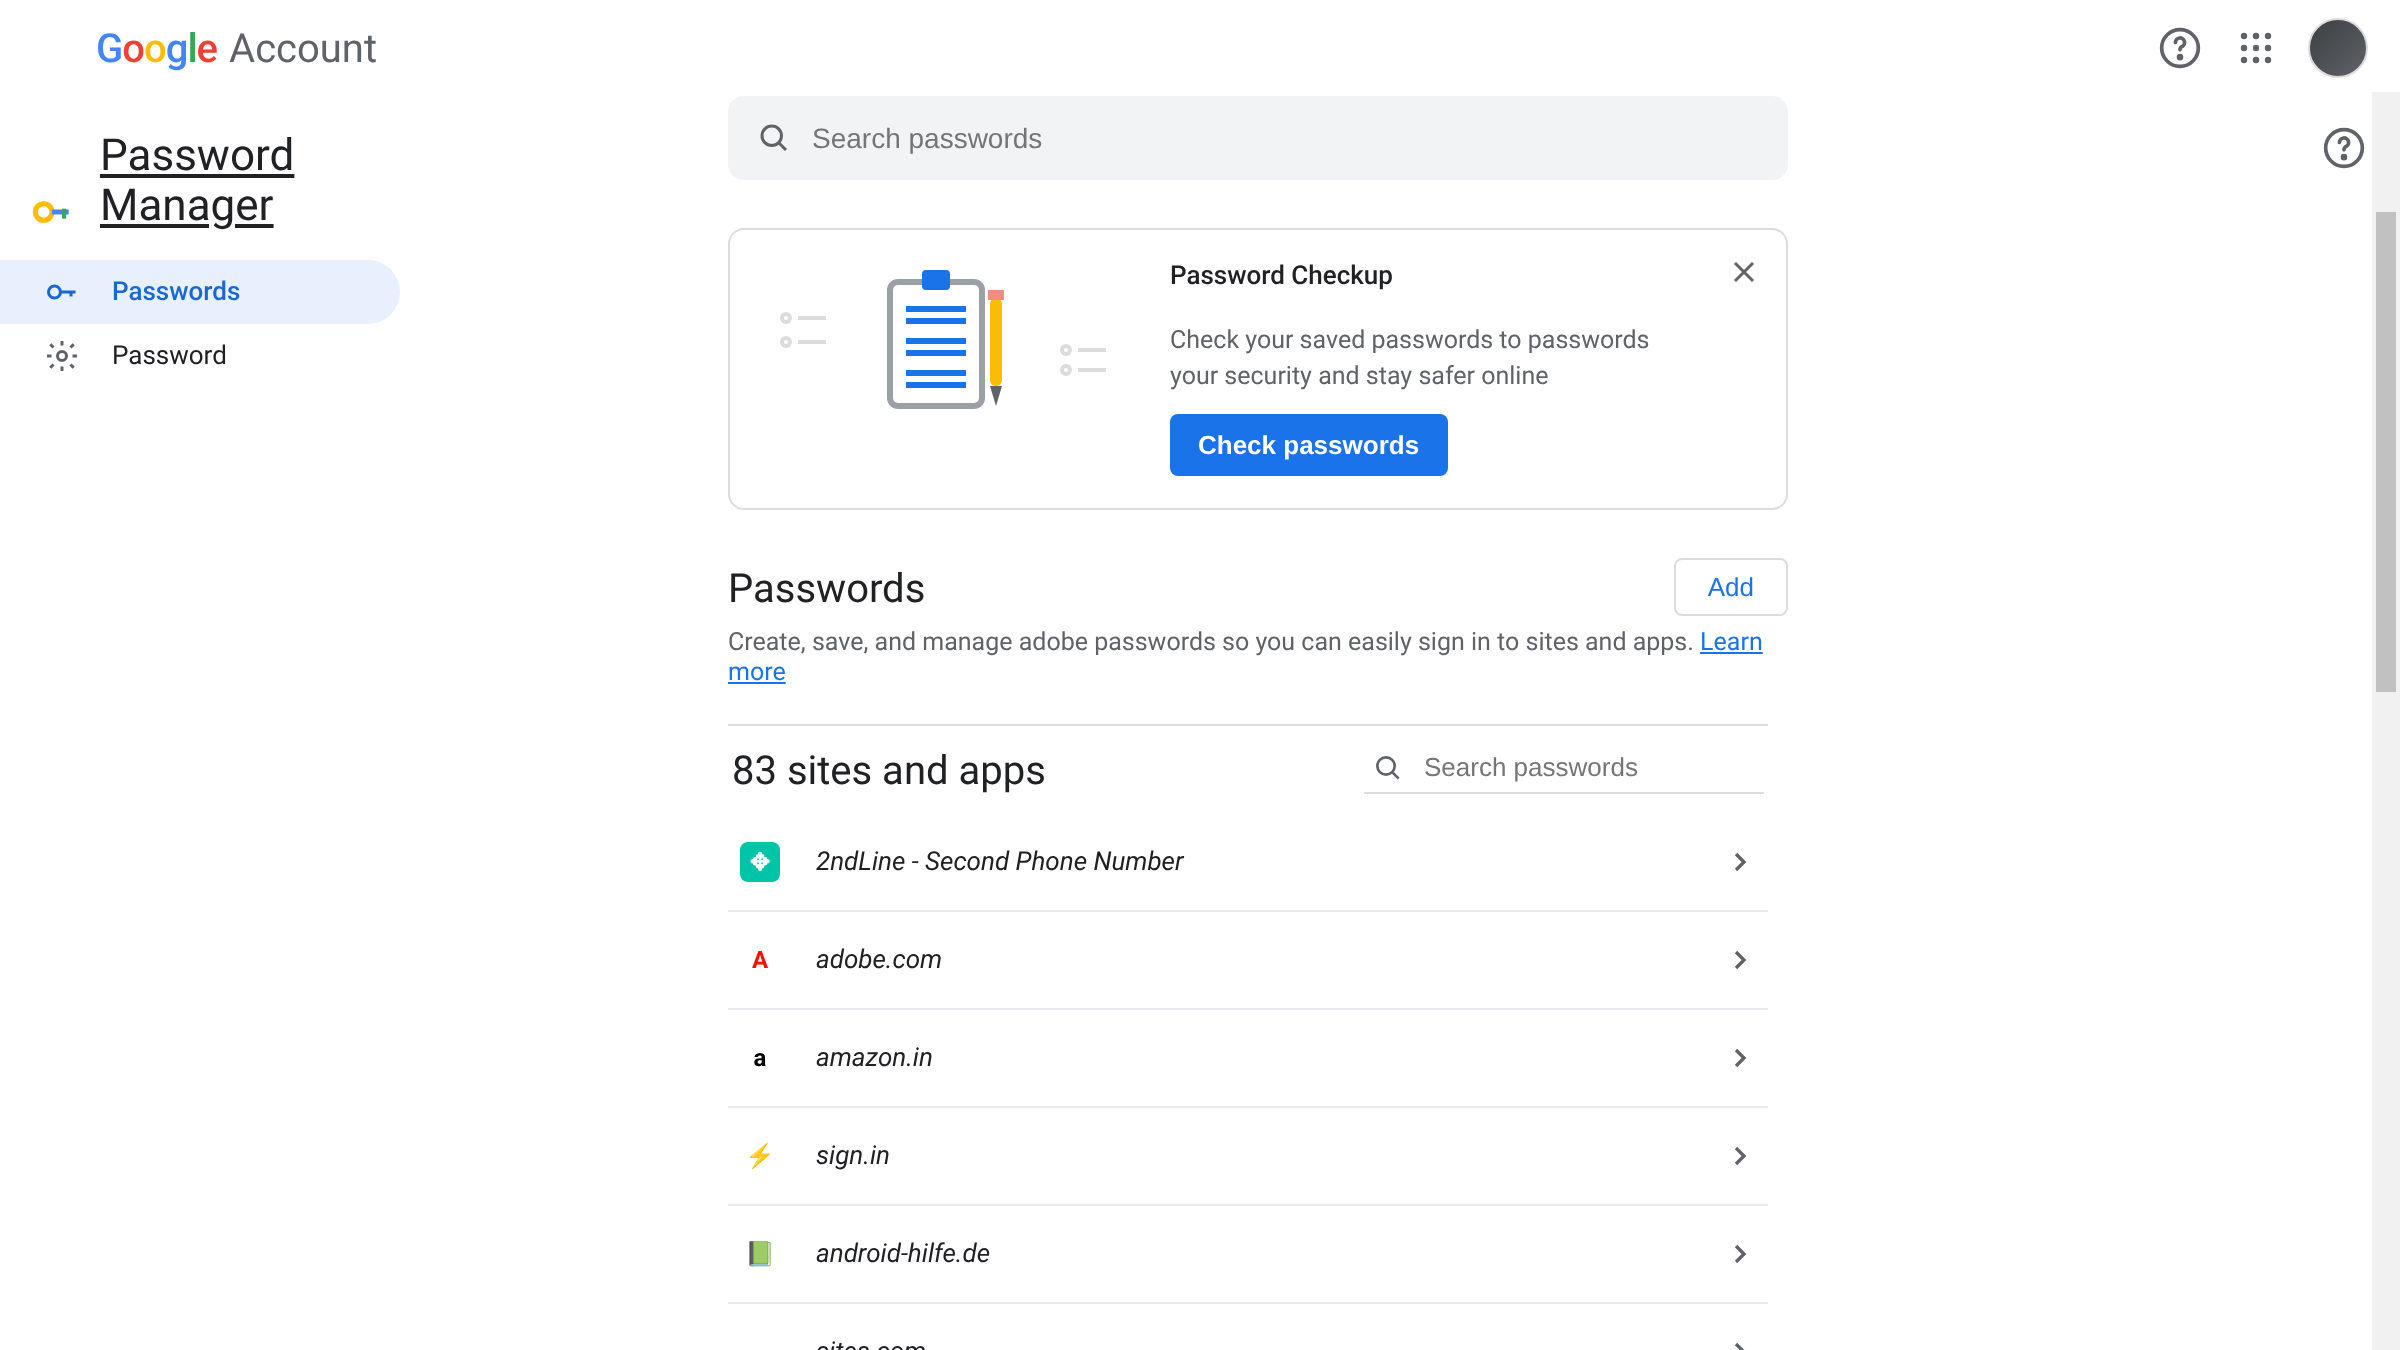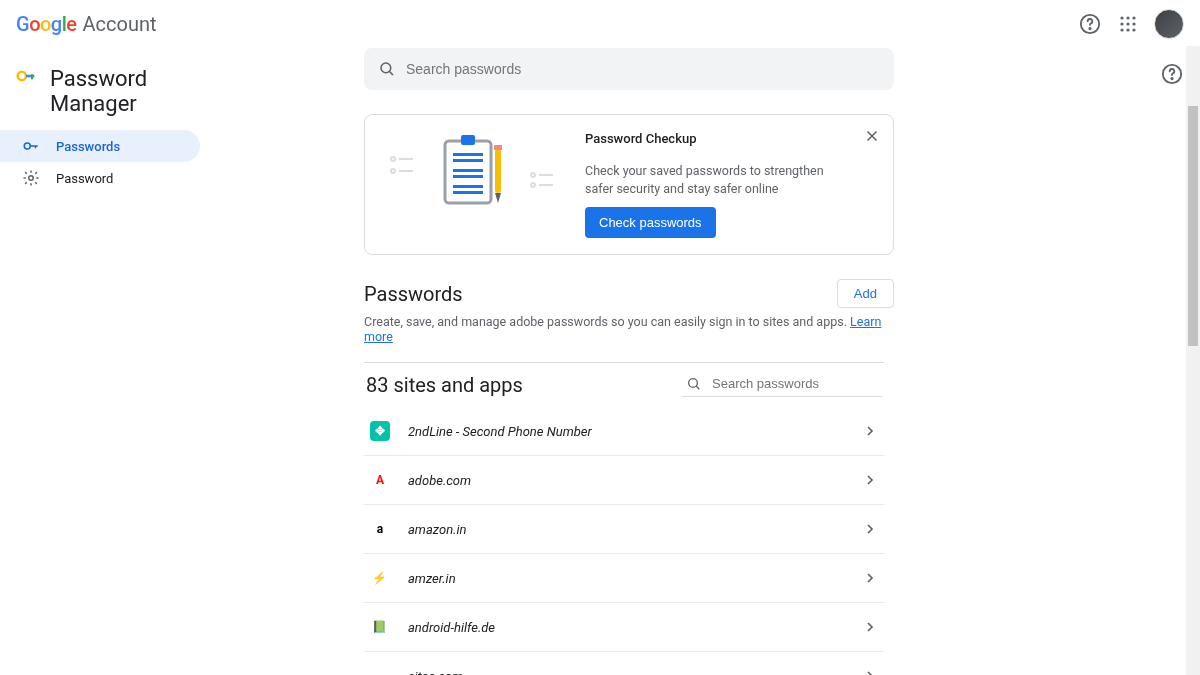--- a/index.html
+++ b/index.html
@@ -1,51 +1,51 @@
 <!DOCTYPE html>
 <html><head>
 <meta charset="utf-8">
 <style>
   * { box-sizing: border-box; margin: 0; padding: 0; }
   body { font-family: 'Google Sans', Roboto, Arial, sans-serif; font-size: 13px; background: #fff; color: #202124; }
   
   
   .top-header { display: flex; align-items: center; justify-content: space-between; height: 48px; padding: 0 16px; }
-  .brand { display: flex; align-items: center; gap: 4px; }
+  .brand { display: flex; align-items: center; gap: 4px; margin-left: 32px; }
   .google-logo { font-size: 20px; font-weight: 500; letter-spacing: -0.5px; }
   .google-logo .b { color:#4285F4; } .google-logo .r { color:#EA4335; }
   .google-logo .y { color:#FBBC05; } .google-logo .g { color:#34A853; }
   .brand-label { color:#5f6368; font-size: 20px; margin-left: 2px; }
   .header-right { display:flex; align-items:center; gap:14px; }
   .icon-btn { width:24px; height:24px; display:flex; align-items:center; justify-content:center; color:#5f6368; cursor:pointer; border-radius:50%; }
   .avatar { width:30px; height:30px; border-radius:50%; background: linear-gradient(135deg,#3c4043,#5f6368); border:1px solid #dadce0; }
   
   
   .page { display:flex; }
   .side-col { width: 200px; padding-top: 8px; }
-  .page-title-row { display:flex; align-items:flex-start; gap:14px; padding: 10px 16px 14px; }
+  .page-title-row { display:flex; align-items:flex-end; gap:14px; padding: 10px 16px 14px; text-decoration: underline; }
   .pm-icon { width:20px; height:20px; }
   .page-title { font-size: 22px; color:#202124; font-weight: 400;}
   .sidebar-item { display:flex; align-items:center; height:32px; padding: 0 16px 0 22px; border-radius: 0 16px 16px 0; cursor:pointer; color:#202124; font-size:13px; gap:16px; }
   .sidebar-item.active { background:#e8f0fe; color:#1967d2; font-weight:500; }
   .sidebar-item .s-icon { width:18px; height:18px; display:flex; align-items:center; justify-content:center; color:#5f6368;}
   .sidebar-item.active .s-icon { color:#1967d2; }
   .sidebar-item .badge-count { margin-left:auto; color:#202124; font-size:12px; }
   
   .main-col { flex:1; padding: 0 24px; position:relative; }
   .main-inner { max-width: 560px; margin-left: 140px; }
   
   .search-pill { background:#f1f3f4; border-radius: 8px; height:42px; display:flex; align-items:center; padding:0 14px; gap:10px; margin-bottom: 24px; width: 530px;}
   .search-pill input { border:none; outline:none; background:transparent; font-size:14px; flex:1; color:#5f6368;}
   
   .checkup-card { border:1px solid #dadce0; border-radius:8px; padding:16px 48px 16px 18px; display:flex; gap:22px; position:relative; width:530px; margin-bottom:24px;}
   .checkup-illus { width:180px; height:78px; display:flex; align-items:center; justify-content:center; }
   .checkup-body h3 { font-size:13px; font-weight:500; color:#202124; margin-bottom:16px;}
   .checkup-body p { font-size:12.5px; color:#5f6368; margin-bottom:10px; line-height:1.4;}
-  .check-btn { background:#1a73e8; color:#fff; border:none; border-radius:4px; padding: 8px 14px; font-size:13px; font-weight:400; cursor:pointer;}
+  .check-btn { background:#1a73e8; color:#fff; border:none; border-radius:4px; padding: 8px 14px; font-size:13px; font-weight:700; cursor:pointer;}
   .close-x { position:absolute; top:12px; right:12px; color:#5f6368; cursor:pointer; }
   
   .section-head { display:flex; align-items:center; justify-content:space-between; width:530px; margin-bottom:6px;}
   .section-title { font-size:20px; color:#202124;}
   .add-btn { border:1px solid #dadce0; color:#1a73e8; background:#fff; padding:6px 16px; border-radius:4px; font-size:13px; font-weight:500; cursor:pointer;}
   .section-desc { font-size:12.5px; color:#5f6368; width:530px; margin-bottom:18px;}
   .section-desc a { color:#1a73e8; text-decoration:underline;}
   
   .list-card { border-top:1px solid #dadce0; width:520px; }
   .list-header { display:flex; align-items:center; justify-content:space-between; padding: 10px 2px 0px; }
@@ -177,21 +177,21 @@
               <rect x="70" y="54" width="30" height="3"></rect>
                 <rect x="70" y="60" width="30" height="3"></rect>
             </g>
             <rect x="112" y="18" width="6" height="44" rx="3" fill="#fbbc05"></rect>
             <polygon points="112,62 118,62 115,72" fill="#5f6368"></polygon>
             <rect x="111" y="14" width="8" height="5" fill="#f28b82"></rect>
           </svg>
         </div>
         <div class="checkup-body">
           <h3>Password Checkup</h3>
-          <p>Check your saved passwords to strengthen safer security and stay safer online</p>
+          <p>Check your saved passwords to passwords your security and stay safer online</p>
           <button class="check-btn">Check passwords</button>
         </div>
         <span class="close-x">
           <svg width="18" height="18" viewBox="0 0 24 24" stroke="#5f6368" stroke-width="2">
               <path d="M6 6l12 12M18 6L6 18"></path>
             </svg>
         </span>
       </div>
 
       <div class="section-head">
@@ -238,21 +238,21 @@
     <span class="pw-favicon" style="background:#ffffff;color:#000;">a</span>
     <span class="pw-name">amazon.in</span>
     <span class="chev">
       <svg width="16" height="16" viewBox="0 0 24 24" fill="none" stroke="#5f6368" stroke-width="2.5">
                   <path d="M9 6l6 6-6 6"></path>
                 </svg>
     </span>
             </div>
             <div class="pw-row">
     <span class="pw-favicon" style="background:#ffffff;color:#000;">⚡</span>
-    <span class="pw-name">amzer.in</span>
+    <span class="pw-name">sign.in</span>
     <span class="chev">
       <svg width="16" height="16" viewBox="0 0 24 24" fill="none" stroke="#5f6368" stroke-width="2.5">
                   <path d="M9 6l6 6-6 6"></path>
                 </svg>
     </span>
             </div>
             <div class="pw-row">
     <span class="pw-favicon" style="background:#ffffff;color:#34a853;">📗</span>
     <span class="pw-name">android-hilfe.de</span>
     <span class="chev">

